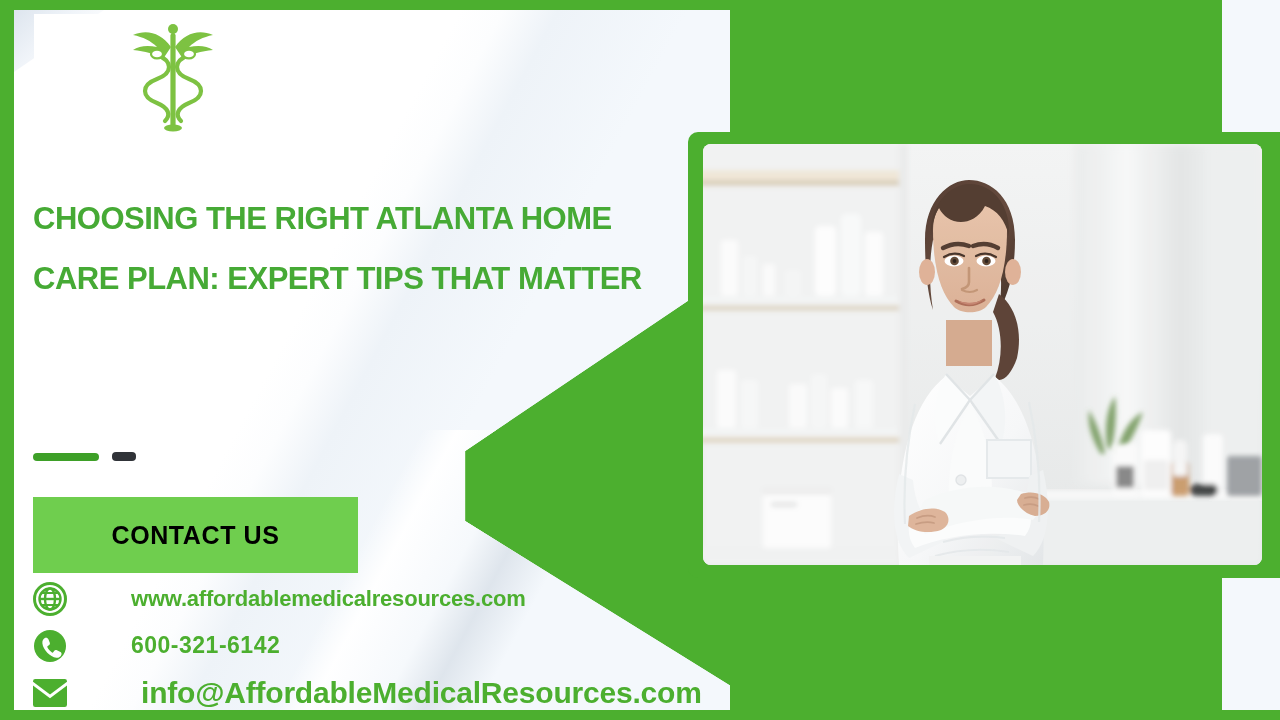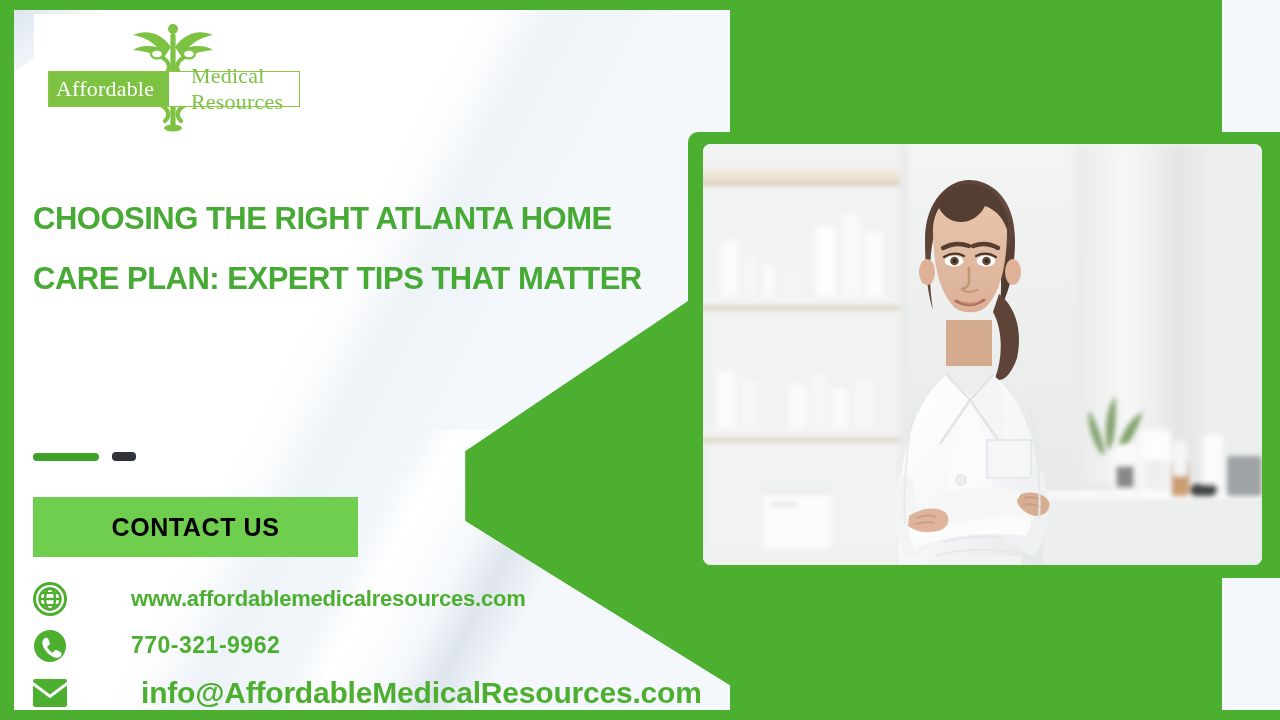--- a/index.html
+++ b/index.html
@@ -198,21 +198,21 @@
     border-radius: 4px;
     background: #303338;
   }
 
   
   .cta-button {
     position: absolute;
     left: 33px;
     top: 497px;
     width: 325px;
-    height: 60px;
+    height: 76px;
     background: #6FCE4E;
     border: none;
     color: #000000;
     font-size: 25px;
     font-weight: bold;
     letter-spacing: 0.6px;
     display: flex;
     align-items: center;
     justify-content: center;
     cursor: pointer;
@@ -320,24 +320,20 @@
         <g fill="none" stroke="#7DC242" stroke-width="4.2" stroke-linecap="round">
 
           <path d="M30 34 C46 40 46 52 30 58 C14 64 14 76 30 82 C42 87 44 94 38 100"></path>
           <path d="M62 34 C46 40 46 52 62 58 C78 64 78 76 62 82 C50 87 48 94 54 100"></path>
         </g>
         <g fill="#ffffff" stroke="#7DC242" stroke-width="2.2">
           <ellipse cx="30" cy="33" rx="6" ry="4.4"></ellipse>
           <ellipse cx="62" cy="33" rx="6" ry="4.4"></ellipse>
         </g>
       </svg>
-      <div class="logo-wordmark">
-        <span class="logo-word-a">Affordable</span>
-        <span class="logo-word-b">Medical Resources</span>
-      </div>
     </div>
   </div>
 
   <h1 class="headline">Choosing the Right Atlanta Home Care Plan: Expert Tips That Matter</h1>
 
   <div class="divider">
     <span class="dash-long"></span>
     <span class="dash-short"></span>
   </div>
 
@@ -359,21 +355,21 @@
       <span class="contact-text">www.affordablemedicalresources.com</span>
     </div>
 
     <div class="contact-row phone">
       <span class="contact-icon">
         <svg width="34" height="34" viewBox="0 0 34 34">
           <circle cx="17" cy="17" r="16" fill="#4CAF2F"></circle>
           <path d="M12.2 8.8 c1.5-0.5 2.6 0.1 3.2 1.5 l1.3 3.1 c0.5 1.2 0.2 2.1-0.8 2.8 l-1.2 0.9 c-0.4 0.3-0.5 0.7-0.3 1.2 0.8 1.9 2.6 3.9 4.6 5.2 0.5 0.3 0.9 0.2 1.2-0.2 l0.9-1.2 c0.7-1 1.7-1.3 2.8-0.8 l3.1 1.4 c1.4 0.6 1.9 1.8 1.3 3.2 -0.8 1.9-2.8 3.1-5 2.8 -6.3-0.9-13.1-7.9-13.9-14.3 -0.3-2.4 0.8-4.6 2.8-5.6 Z" fill="#ffffff"></path>
         </svg>
       </span>
-      <span class="contact-text">770-321-9962</span>
+      <span class="contact-text">600-321-6142</span>
     </div>
 
     <div class="contact-row email">
       <span class="contact-icon">
         <svg width="36" height="30" viewBox="0 0 36 30">
           <path d="M1 3.2 A2.2 2.2 0 0 1 3.2 1 h29.6 A2.2 2.2 0 0 1 35 3.2 v0.6 L18 16.6 L1 3.8 Z" fill="#4CAF2F"></path>
           <path d="M1 7.4 L18 20.2 L35 7.4 v19.4 A2.2 2.2 0 0 1 32.8 29 H3.2 A2.2 2.2 0 0 1 1 26.8 Z" fill="#4CAF2F"></path>
         </svg>
       </span>
       <span class="contact-text">info@AffordableMedicalResources.com</span>

